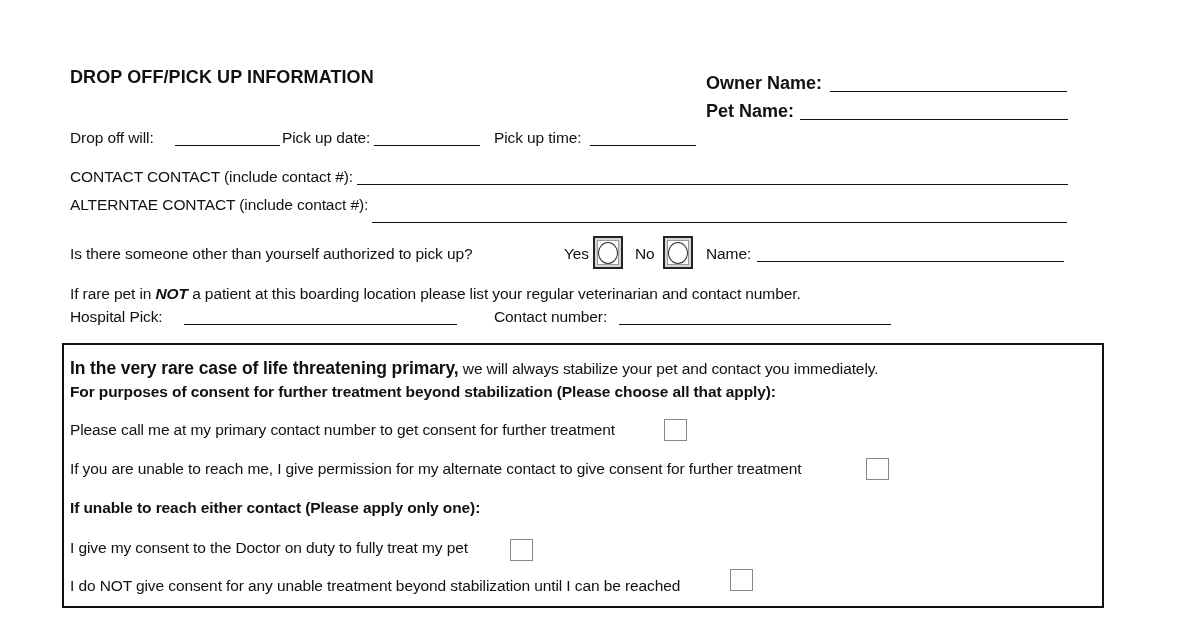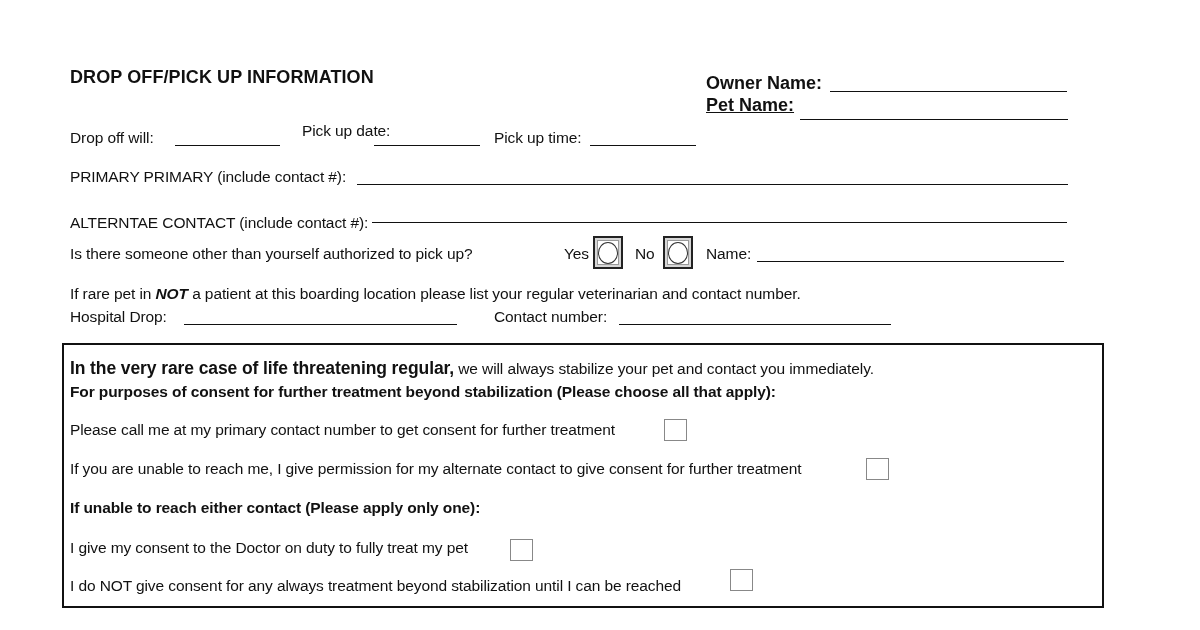--- a/index.html
+++ b/index.html
@@ -27,73 +27,73 @@
     .bi { font-weight: bold; font-style: italic; }
   </style>
 </head>
 <body>
 
 <div class="abs title" style="left:70px; top:67px;">DROP OFF/PICK UP INFORMATION</div>
 
 <div class="abs bigbold" style="left:706px; top:73px;">Owner Name:</div>
 <div class="hline" style="left:830px; top:91px; width:237px; border-bottom-width:1.6px;"></div>
 
-<div class="abs bigbold" style="left:706px; top:95px;text-decoration:underline;">Pet Name:</div>
+<div class="abs bigbold" style="left:706px; top:101px;">Pet Name:</div>
 <div class="hline" style="left:800px; top:119px; width:268px; border-bottom-width:1.6px;"></div>
 
 <div class="abs txt" style="left:70px; top:129px;">Drop off will:</div>
 <div class="hline" style="left:175px; top:145px; width:105px;"></div>
 
-<div class="abs txt" style="left:282px; top:122px;margin-left:20px;">Pick up date:</div>
+<div class="abs txt" style="left:282px; top:129px;">Pick up date:</div>
 <div class="hline" style="left:374px; top:145px; width:106px;"></div>
 
 <div class="abs txt" style="left:494px; top:129px;">Pick up time:</div>
 <div class="hline" style="left:590px; top:145px; width:106px;"></div>
 
-<div class="abs txt" style="left:70px; top:168px;">PRIMARY PRIMARY (include contact #):</div>
+<div class="abs txt" style="left:70px; top:168px;">CONTACT CONTACT (include contact #):</div>
 <div class="hline" style="left:357px; top:184px; width:711px;"></div>
 
-<div class="abs txt" style="left:70px; top:214px;">ALTERNTAE CONTACT (include contact #):</div>
+<div class="abs txt" style="left:70px; top:196px;">ALTERNTAE CONTACT (include contact #):</div>
 <div class="hline" style="left:372px; top:222px; width:695px;"></div>
 
 <div class="abs txt" style="left:70px; top:245px;">Is there someone other than yourself authorized to pick up?</div>
 <div class="abs txt" style="left:564px; top:245px;">Yes</div>
 <div class="radio-box" style="left:593px; top:236px;">
   <div class="radio-inner">
       <div class="radio-circle"></div>
     </div>
 </div>
 <div class="abs txt" style="left:635px; top:245px;">No</div>
 <div class="radio-box" style="left:663px; top:236px;">
   <div class="radio-inner">
       <div class="radio-circle"></div>
     </div>
 </div>
 <div class="abs txt" style="left:706px; top:245px;">Name:</div>
 <div class="hline" style="left:757px; top:261px; width:307px;"></div>
 
 <div class="abs txt" style="left:70px; top:285px;"><span>If rare pet in </span><span class="bi">NOT</span><span> a patient at this boarding location please list your regular veterinarian and contact number.</span></div>
 
-<div class="abs txt" style="left:70px; top:308px;">Hospital Drop:</div>
+<div class="abs txt" style="left:70px; top:308px;">Hospital Pick:</div>
 <div class="hline" style="left:184px; top:324px; width:273px;"></div>
 
 <div class="abs txt" style="left:494px; top:308px;">Contact number:</div>
 <div class="hline" style="left:619px; top:324px; width:272px;"></div>
 
 <div class="consent-box"></div>
 
-<div class="abs txt" style="left:70px; top:358px;"><span class="bigbold" style="font-size:17.5px;">In the very rare case of life threatening regular,</span><span> we will always stabilize your pet and contact you immediately.</span></div>
+<div class="abs txt" style="left:70px; top:358px;"><span class="bigbold" style="font-size:17.5px;">In the very rare case of life threatening primary,</span><span> we will always stabilize your pet and contact you immediately.</span></div>
 
 <div class="abs txt b" style="left:70px; top:383px;">For purposes of consent for further treatment beyond stabilization (Please choose all that apply):</div>
 
 <div class="abs txt" style="left:70px; top:421px;">Please call me at my primary contact number to get consent for further treatment</div>
 <div class="check" style="left:664px; top:419px;"></div>
 
 <div class="abs txt" style="left:70px; top:460px;">If you are unable to reach me, I give permission for my alternate contact to give consent for further treatment</div>
 <div class="check" style="left:866px; top:458px;"></div>
 
 <div class="abs txt b" style="left:70px; top:499px;">If unable to reach either contact (Please apply only one):</div>
 
 <div class="abs txt" style="left:70px; top:539px;">I give my consent to the Doctor on duty to fully treat my pet</div>
 <div class="check" style="left:510px; top:539px;"></div>
 
-<div class="abs txt" style="left:70px; top:577px;">I do NOT give consent for any always treatment beyond stabilization until I can be reached</div>
+<div class="abs txt" style="left:70px; top:577px;">I do NOT give consent for any unable treatment beyond stabilization until I can be reached</div>
 <div class="check" style="left:730px; top:569px;"></div>
 
 </body></html>

